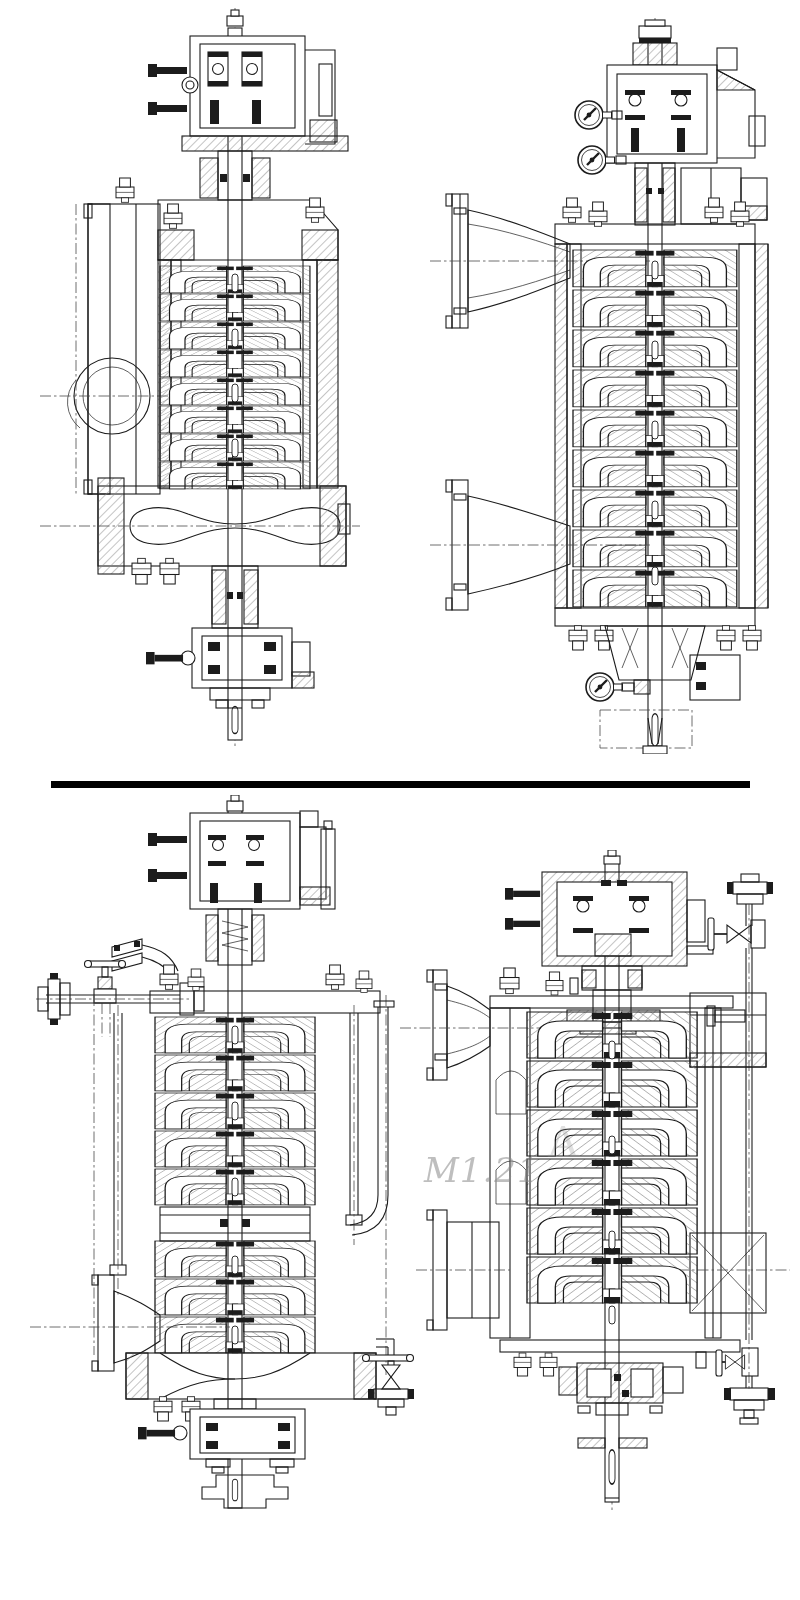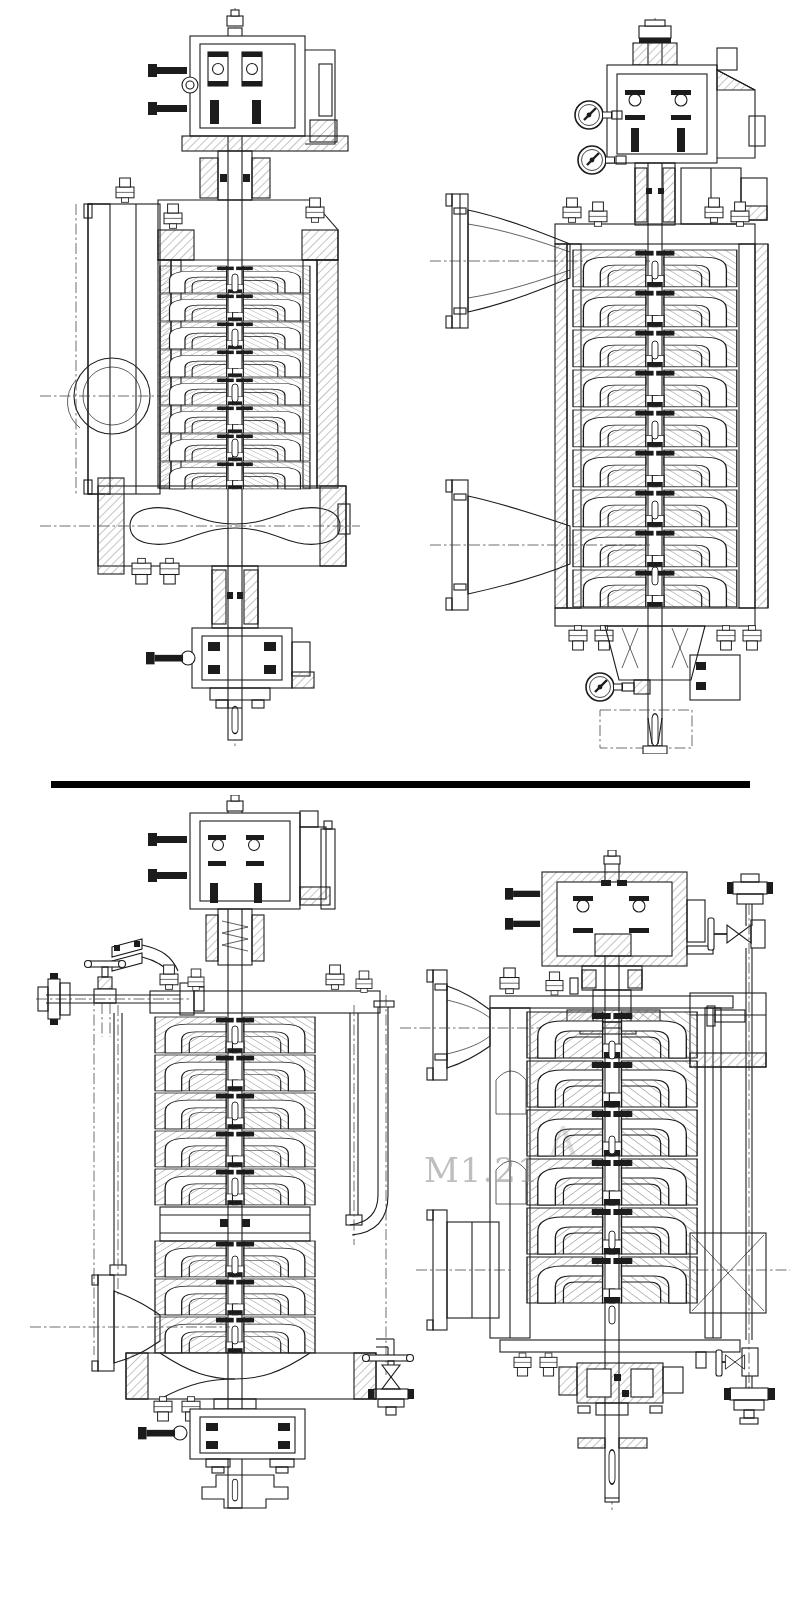--- a/index.html
+++ b/index.html
@@ -8,21 +8,21 @@
   .panel{position:absolute;}
   .draw *{stroke:#1c1c1c;stroke-width:1.1;fill:none;stroke-linejoin:miter;stroke-linecap:butt;}
   .draw .hh{fill:url(#p-hatch);}
   .draw .k{fill:#1c1c1c;stroke:none;}
   .draw .f{fill:#ffffff;}
   .draw .t{stroke-width:0.7;}
   .draw .w{stroke-width:1.7;}
   .draw .cl{stroke:#4a4a4a;stroke-width:0.8;stroke-dasharray:11 3 2.5 3;}
   #divider{position:absolute;background:#000000;}
   .wm{position:absolute;font-family:"DejaVu Serif",serif;color:#8a8a8a;pointer-events:none;}
-  #wm1{left:424px;top:1150px;font-size:34px;opacity:0.55;letter-spacing:1px;}
+  #wm1{left:424px;top:1150px;font-size:34px;opacity:0.55;letter-spacing:1px;font-style:italic;}
   #wm2{left:548px;top:1118px;font-size:42px;opacity:0.26;}
 </style>
 </head>
 <body>
 
 <div id="sheet">
 
   <svg width="0" height="0" style="position:absolute" aria-hidden="true">
     <defs>
       <pattern id="p-hatch" width="6" height="6" patternUnits="userSpaceOnUse" patternTransform="rotate(45)">

